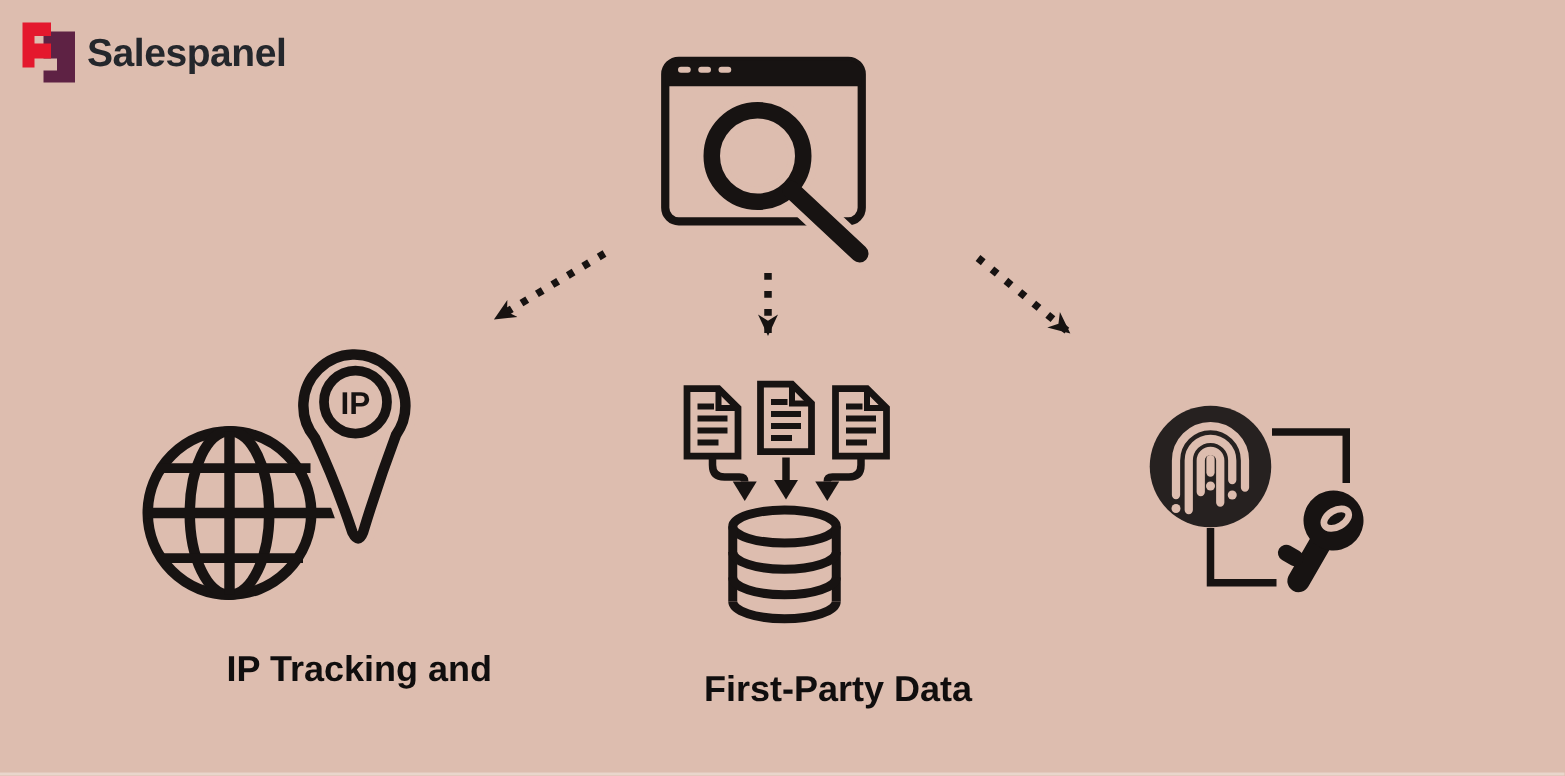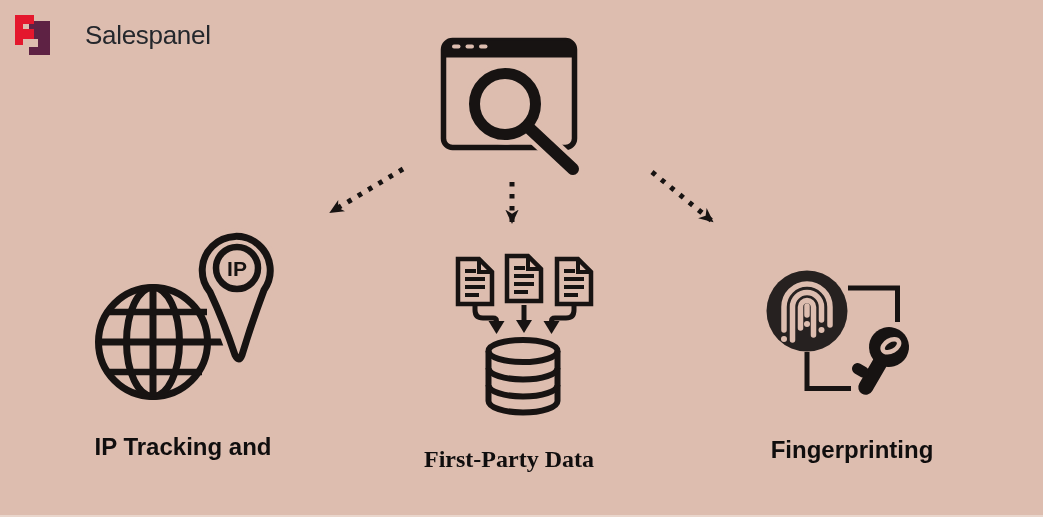--- a/index.html
+++ b/index.html
@@ -4,30 +4,30 @@
 <style>
   html,body{margin:0;padding:0;}
   body{
     width:1043px;height:517px;position:relative;overflow:hidden;
     background:#ddbdaf;
     font-family:"Liberation Sans", sans-serif;
   }
   .stage{position:absolute;inset:0;width:1043px;height:517px;}
   .logo{position:absolute;left:13px;top:12px;display:flex;align-items:center;gap:7px;height:46px;}
   .logo-text{
-    font-size:26px;font-weight:400;color:#24272c;letter-spacing:-0.3px;line-height:46px;margin-left:27px;
+    font-size:26px;font-weight:700;color:#24272c;letter-spacing:-0.3px;line-height:46px;
   }
   .diagram-svg{position:absolute;left:0;top:0;}
   .label{
-    position:absolute;text-align:center;color:#100e0e;
+    position:absolute;text-align:right;color:#100e0e;
     font-size:24px;line-height:31px;font-weight:700;letter-spacing:0px;
   }
   .label span{display:block;}
   .label-ip{left:38px;top:431px;width:290px;}
-  .label-firstparty{left:384px;top:444px;width:250px;font-family:Liberation Serif, serif;}
+  .label-firstparty{left:398px;top:444px;width:250px;}
   .label-fingerprint{left:727px;top:434px;width:250px;}
   .bottom-edge{position:absolute;left:0;bottom:0;width:100%;height:2px;background:#e9d6cc;}
 </style>
 </head>
 <body>
 
 <div class="stage">
 
   <div class="logo">
     <svg width="38" height="45" viewBox="0 0 38 45">
@@ -160,18 +160,15 @@
       </g>
     </g>
   </svg>
 
   <div class="label label-ip">
     <span>IP Tracking and</span>
   </div>
   <div class="label label-firstparty">
     <span>First-Party Data</span>
   </div>
-  <div class="label label-fingerprint">
-    <span>Fingerprinting</span>
-  </div>
 
   <div class="bottom-edge"></div>
 </div>
 
 </body></html>

